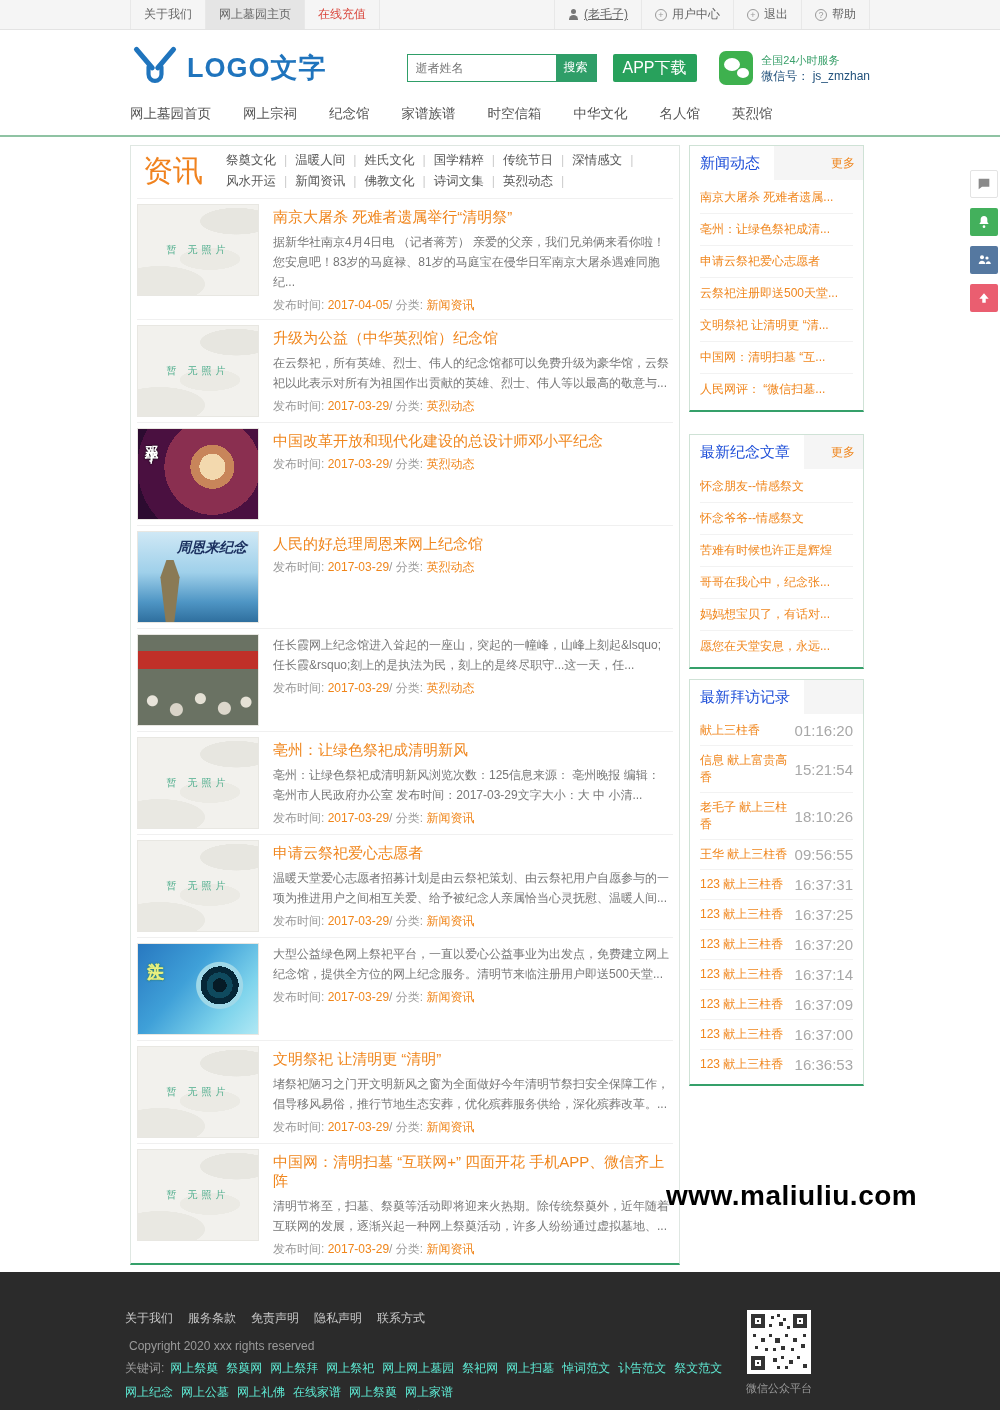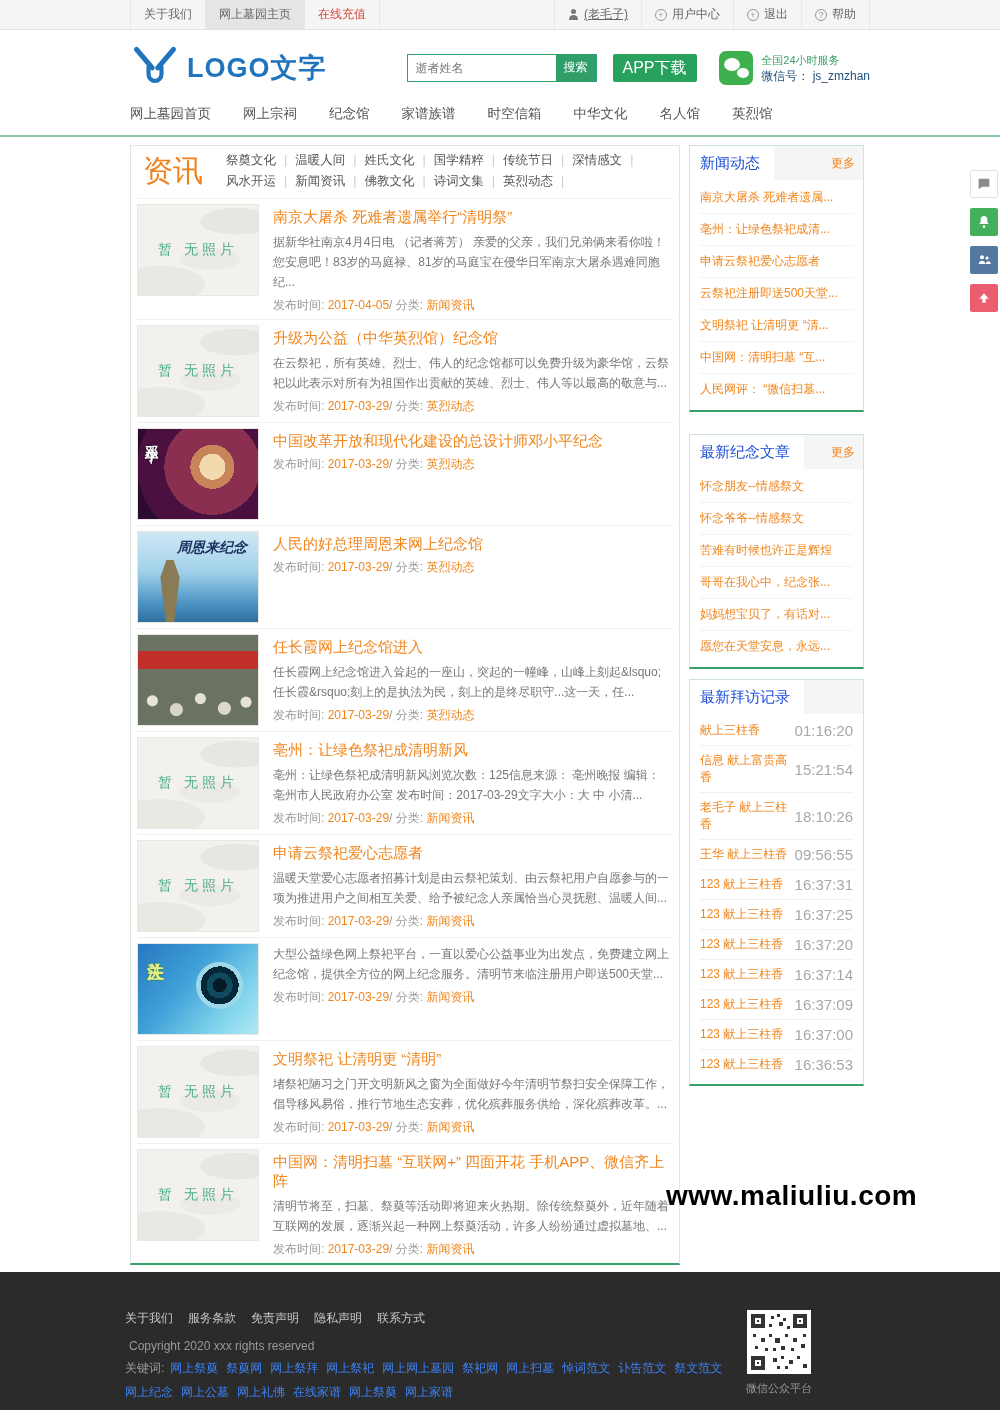--- a/index.html
+++ b/index.html
@@ -55,21 +55,21 @@
   .cat-link { color:#555; margin:0 5px; }
   .cat-sep { color:#ccc; margin:0 3px; }
 
   .news-item { display:flex; gap:14px; padding:5px 0; border-bottom:1px solid #f0f0f0; }
   .news-item:last-child { border-bottom:none; }
   .thumb { flex:none; width:122px; height:92px; position:relative; overflow:hidden; display:flex; align-items:center; justify-content:center; border:1px solid #e8e7e2; }
   .thumb-placeholder { background:#f2f1ed;
     background-image:radial-gradient(ellipse 60px 22px at 82% 18%, #e7e6e0 0 60%, transparent 61%),
                      radial-gradient(ellipse 75px 30px at 18% 88%, #e9e8e2 0 60%, transparent 61%),
                      radial-gradient(ellipse 50px 18px at 60% 60%, #ebeae4 0 60%, transparent 61%); }
-  .ph-label { color:#4fae8d; font-size:14px; letter-spacing:4px; }
+  .ph-label { color:#4fae8d; font-size:10px; letter-spacing:4px; }
   .thumb-deng { background:radial-gradient(circle at 62% 42%, #f3d9ae 0 13px, #c8855a 13px 22px, #8a2f50 22px 48px, #4a1040 48px 75px, #2c0b30 75px); }
   .deng-label { position:absolute; left:4px; top:6px; writing-mode:vertical-rl; color:#fff; font-size:13px; letter-spacing:3px; font-weight:bold; text-shadow:0 0 2px #000; }
   .thumb-zhou { background:linear-gradient(180deg,#cfe8f5 0%,#9fd0ea 45%,#4e95c4 78%,#2f6f9e 100%); }
   .thumb-zhou::after { content:""; position:absolute; left:20px; bottom:0; width:24px; height:62px; background:#8a7a55;
     clip-path:polygon(35% 0,65% 0,90% 28%,68% 100%,32% 100%,10% 28%); }
   .zhou-label { position:absolute; right:11px; top:7px; color:#1a2f5e; font-size:14px; font-weight:bold; font-style:italic; font-family:"DejaVu Serif","Liberation Serif",serif; }
   .thumb-ren { background:#6a7263; }
   .thumb-ren::before { content:""; position:absolute; left:0; right:0; top:16px; height:18px; background:#c03028; }
   .thumb-ren::after { content:""; position:absolute; left:0; right:0; bottom:0; height:44px;
     background:radial-gradient(circle at 12% 45%, #e8e4da 0 5px, transparent 6px),
@@ -118,21 +118,21 @@
   .fb-chat { background:#fff; border:1px solid #e3e3e3; }
 
   
   .footer { position:absolute; left:0; right:0; top:1272px; bottom:0; background:#2b2b2b; }
   .ft-inner { width:750px; margin:0 auto; padding-top:38px; display:flex; }
   .ft-left { font-size:12px; color:#9a9a9a; }
   .ft-links { margin:0 0 12px; }
   .ft-link { color:#c8c8c8; margin-right:15px; }
   .ft-copy { margin:0 0 7px; padding-left:4px; }
   .ft-kw { margin:0 0 7px; }
-  .kw { margin-right:8px; color:#3b82f6; }
+  .kw { margin-right:8px; color:#5eead4; }
   .kw-label { margin-right:6px; }
   .ft-note { margin:0; }
   .ft-qr { margin-left:auto; margin-right:62px; width:68px; text-align:center; }
   .qr-box { width:64px; height:64px; margin:0 auto; }
   .qr-caption { margin-top:7px; font-size:11px; color:#9a9a9a; }
 </style>
 </head>
 <body>
 
 <div class="page">
@@ -249,21 +249,20 @@
                 <span class="zhou-label">周恩来纪念</span>
               </a>
               <div class="news-body">
                 <a class="news-title">人民的好总理周恩来网上纪念馆</a>
                 <p class="news-meta"><span>发布时间: </span><span class="meta-date">2017-03-29</span><span>/ 分类: </span><a class="meta-cat">英烈动态</a></p>
               </div>
             </div>
             <div class="news-item">
               <a class="thumb thumb-ren"></a>
               <div class="news-body">
-                <a class="news-title">任长霞网上纪念馆进入</a>
                 <p class="news-desc">任长霞网上纪念馆进入耸起的一座山，突起的一幢峰，山峰上刻起&amp;lsquo;任长霞&amp;rsquo;刻上的是执法为民，刻上的是终尽职守...这一天，任...</p>
                 <p class="news-meta"><span>发布时间: </span><span class="meta-date">2017-03-29</span><span>/ 分类: </span><a class="meta-cat">英烈动态</a></p>
               </div>
             </div>
             <div class="news-item">
               <a class="thumb thumb-placeholder">
                 <span class="ph-label">暂 无照片</span>
               </a>
               <div class="news-body">
                 <a class="news-title">亳州：让绿色祭祀成清明新风</a>

